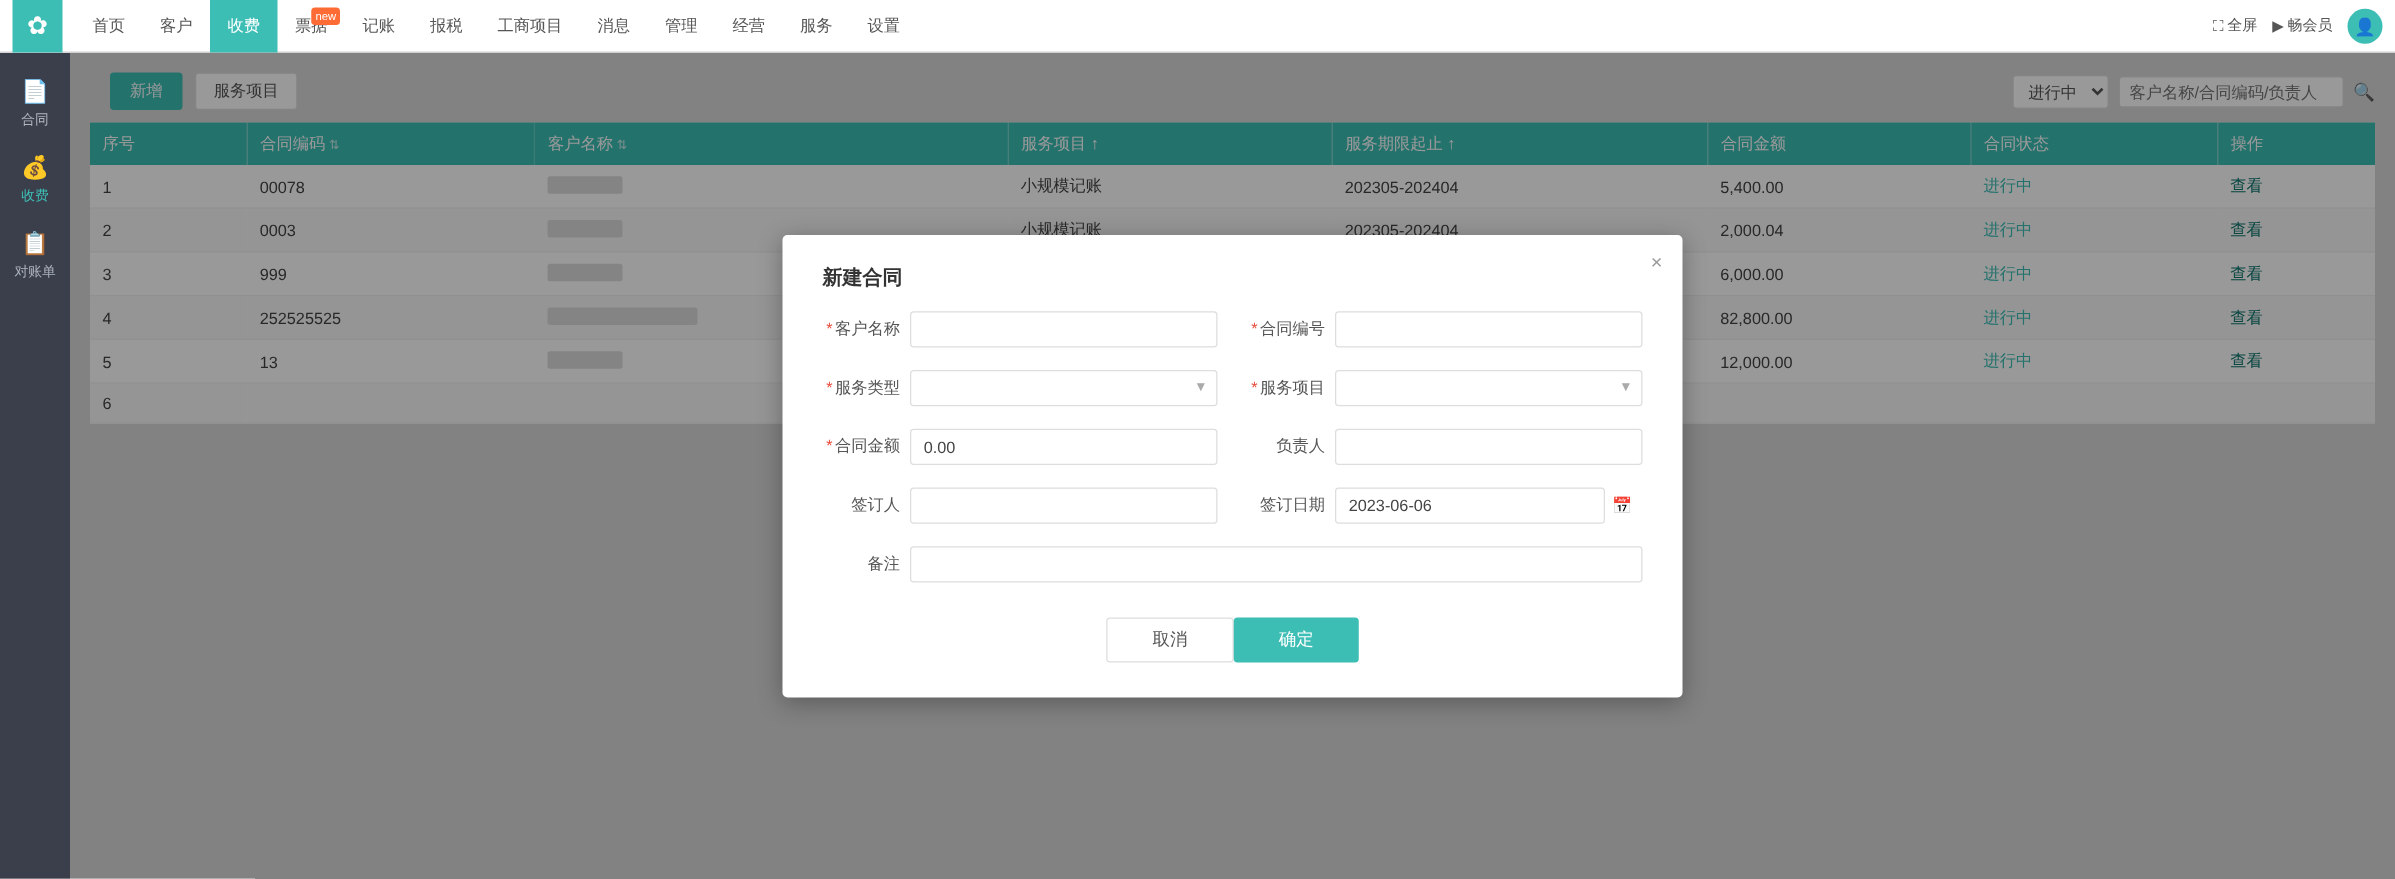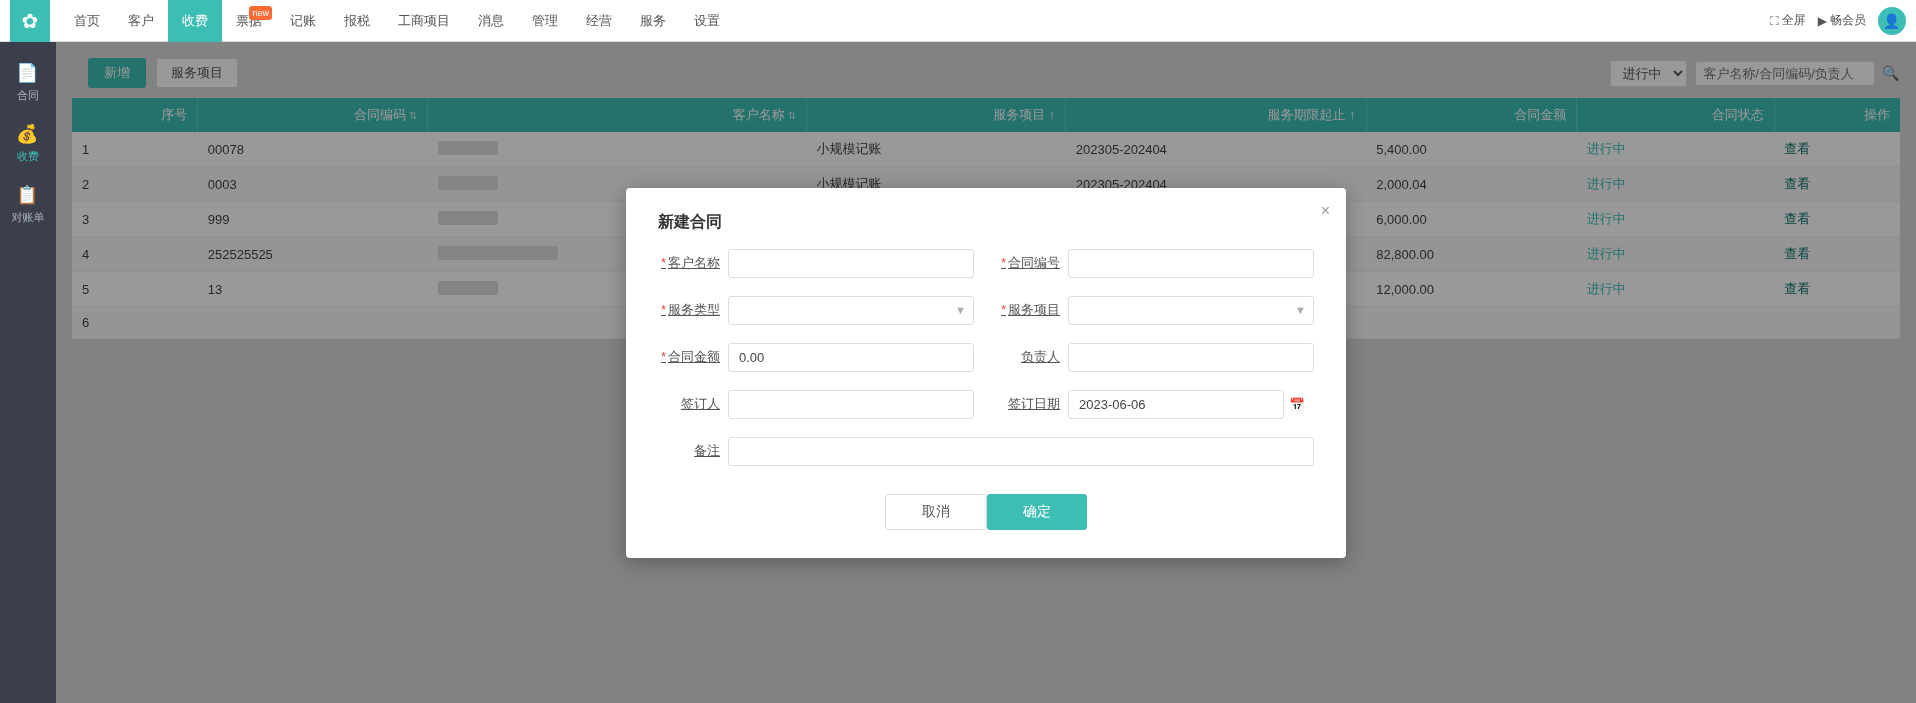--- a/index.html
+++ b/index.html
@@ -78,21 +78,21 @@
     .search-box {
       border: 1px solid #ddd; padding: 4px 8px; border-radius: 3px;
       background: #fff; font-size: 13px; width: 180px;
     }
     .search-icon-btn { background: none; border: none; cursor: pointer; color: #888; font-size: 14px; }
 
     
     .data-table { width: 100%; border-collapse: collapse; background: #fff; }
     .data-table thead tr { background: #3dbeb5; color: #fff; }
     .data-table thead th {
-      padding: 8px 10px; text-align: right; font-weight: normal; font-size: 13px;
+      padding: 8px 10px; text-align: left; font-weight: normal; font-size: 13px;
       border-right: 1px solid rgba(255,255,255,0.2);
     }
     .data-table thead th:last-child { border-right: none; }
     .data-table tbody tr { border-bottom: 1px solid #f0f0f0; }
     .data-table tbody tr:nth-child(even) { background: #f9f9f9; }
     .data-table tbody td { padding: 8px 10px; font-size: 13px; color: #444; }
     .sort-arrow { font-size: 10px; margin-left: 3px; color: rgba(255,255,255,0.7); }
     .status-tag { color: #3dbeb5; }
     .action-link { color: #0f766e; cursor: pointer; }
     .blurred { color: #ccc; background: #ddd; border-radius: 2px; display: inline-block; min-width: 60px; height: 14px; }
@@ -108,21 +108,21 @@
       width: 720px; padding: 24px 32px 28px;
       box-shadow: 0 4px 20px rgba(0,0,0,0.3); position: relative;
     }
     .modal-title { font-size: 16px; font-weight: bold; color: #333; margin-bottom: 16px; }
     .modal-close {
       position: absolute; top: 14px; right: 16px;
       font-size: 16px; color: #999; cursor: pointer; background: none; border: none;
     }
     .form-row { display: flex; gap: 24px; margin-bottom: 18px; }
     .form-field { flex: 1; display: flex; align-items: center; }
-    .form-label { width: 70px; flex-shrink: 0; color: #555; font-size: 13px; text-align: right; padding-right: 8px; text-decoration: underline; }
+    .form-label { width: 70px; flex-shrink: 0; color: #555; font-size: 13px; text-align: right; padding-right: 8px; }
     .required-mark { color: #e74c3c; margin-right: 2px; }
     .form-input {
       flex: 1; border: 1px solid #ddd; border-radius: 3px;
       padding: 6px 10px; font-size: 13px; color: #444; outline: none;
     }
     .form-select-wrap { flex: 1; position: relative; }
     .form-select {
       width: 100%; border: 1px solid #ddd; border-radius: 3px;
       padding: 6px 28px 6px 10px; font-size: 13px; color: #444;
       appearance: none; background: #fff; outline: none; cursor: pointer;

